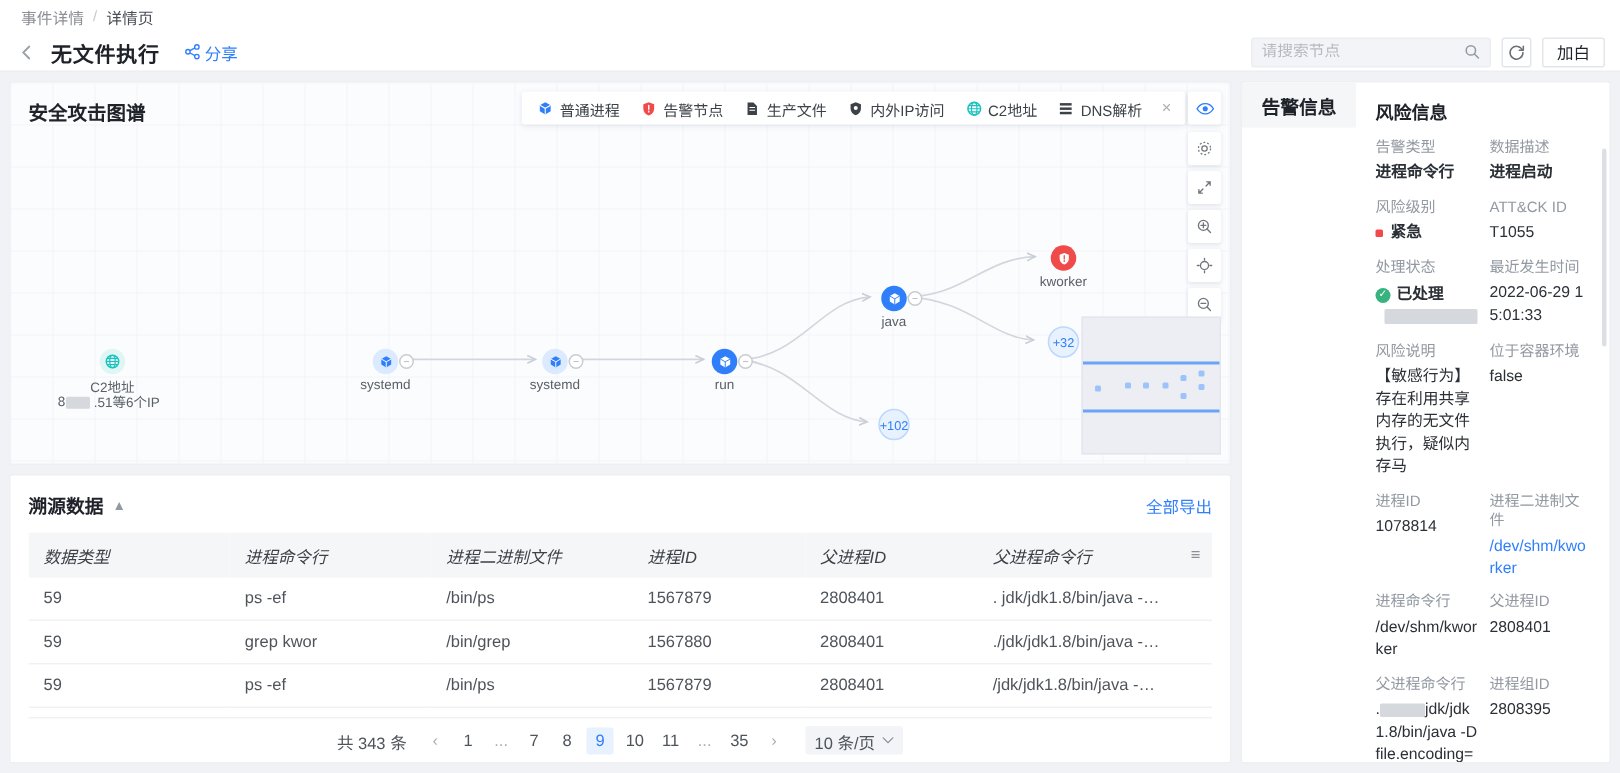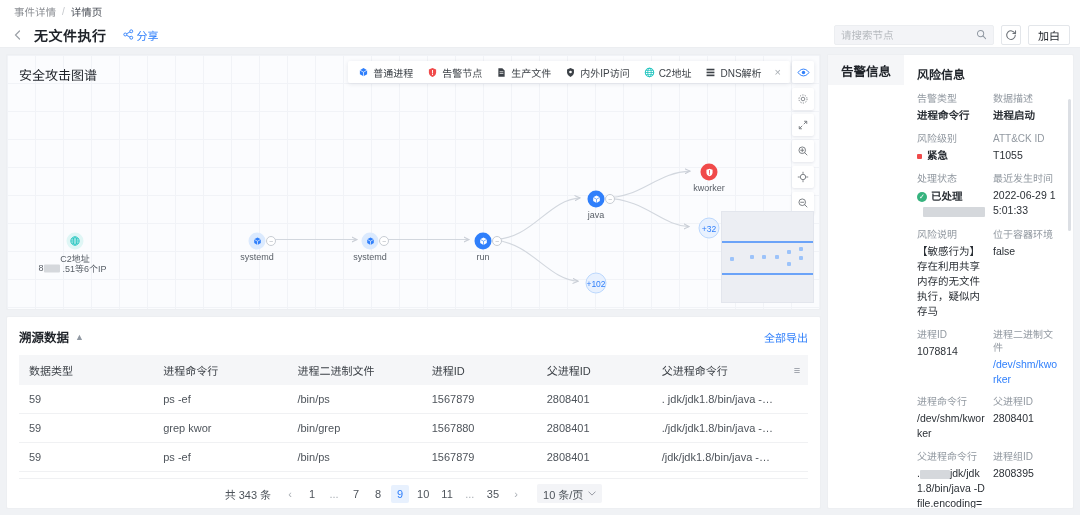--- a/index.html
+++ b/index.html
@@ -35,21 +35,21 @@
     display: flex; align-items: center; justify-content: center;
     color: #9ba0a6; font-size: 11px; cursor: pointer;
     background: none; border: none;
   }
   .page-title { font-size: 14px; font-weight: 700; color: #1f2329; letter-spacing: .5px; }
   .share-link {
     display: flex; align-items: center; gap: 3px;
     color: #2f7ffb; font-size: 11px; cursor: pointer; margin-left: 6px;
   }
   .share-ico { width: 11px; height: 11px; }
-  .titlebar-right { margin-left: auto; display: flex; align-items: center; gap: 7px; }
+  .titlebar-right { margin-left: auto; display: flex; align-items: center; gap: 7px; font-family: Liberation Mono, monospace; }
   .search-box {
     width: 160px; height: 20px; background: #f3f4f7;
     border: 1px solid #eceef1; border-radius: 2px;
     display: flex; align-items: center; padding: 0 6px;
   }
   .search-box input {
     flex: 1; border: none; outline: none; background: transparent;
     font-size: 10.5px; font-family: inherit; color: #1f2329;
   }
   .search-box input::placeholder { color: #b6babf; }
@@ -79,21 +79,21 @@
     position: relative; background: #fbfcfe;
     border: 1px solid #edeff2; border-radius: 2px;
     height: 256px; overflow: hidden;
     background-image:
       linear-gradient(to right, #f1f3f7 1px, transparent 1px),
       linear-gradient(to bottom, #f1f3f7 1px, transparent 1px);
     background-size: 28px 28px;
   }
   .graph-title {
     position: absolute; left: 12px; top: 10px;
-    font-size: 13px; font-weight: 400; color: #1f2329;
+    font-size: 13px; font-weight: 700; color: #1f2329;
   }
   .legend {
     position: absolute; right: 30px; top: 6px;
     height: 22px; background: #fff;
     border-radius: 2px; box-shadow: 0 1px 4px rgba(20,30,60,.10);
     display: flex; align-items: center; padding: 0 4px; gap: 2px;
   }
   .legend-item {
     display: flex; align-items: center; gap: 4px;
     padding: 0 6px; font-size: 10px; color: #3d4248;
@@ -168,21 +168,21 @@
     flex-direction: column; min-height: 0; position: relative;
   }
   .tp-head { display: flex; align-items: center; margin-bottom: 9px; }
   .tp-title { font-size: 12.5px; font-weight: 700; color: #1f2329; }
   .tp-caret { margin-left: 6px; color: #9199a3; font-size: 9px; cursor: pointer; }
   .tp-export { margin-left: auto; color: #2f7ffb; font-size: 11px; cursor: pointer; }
   .tbl-wrap { flex: 1; overflow: hidden; position: relative; }
   table { width: 100%; border-collapse: collapse; table-layout: fixed; }
   thead th {
     background: #f5f6f8; font-size: 11px; font-weight: 400; color: #3d4248;
-    text-align: left; padding: 7px 10px; white-space: nowrap;
+    text-align: left; padding: 7px 10px; white-space: nowrap; font-style: italic;
   }
   tbody td {
     font-size: 11px; color: #4e545b; padding: 8px 10px;
     border-bottom: 1px solid #f0f1f3; white-space: nowrap;
     overflow: hidden; text-overflow: ellipsis;
   }
   td.right-col { text-align: center; }
   th.gear-col, td.gear-col { width: 22px; padding: 0; text-align: center; }
   .gear-col .g { color: #8b9099; cursor: pointer; font-size: 11px; }
   .pager {

